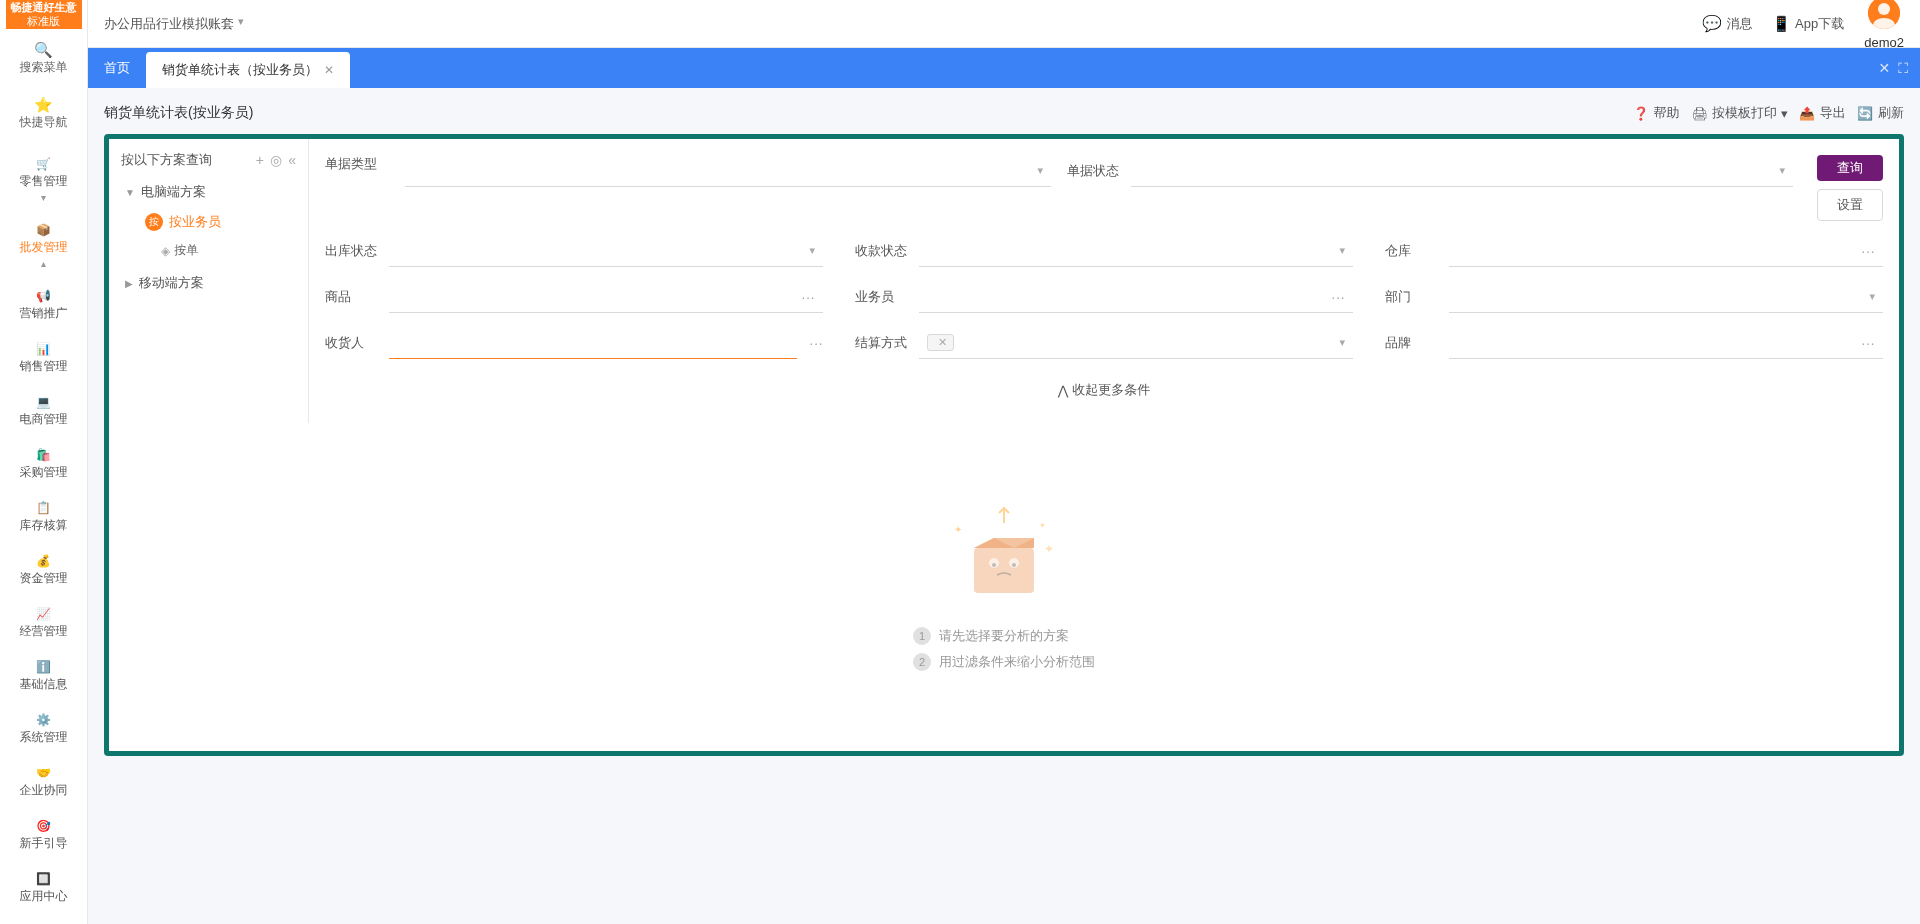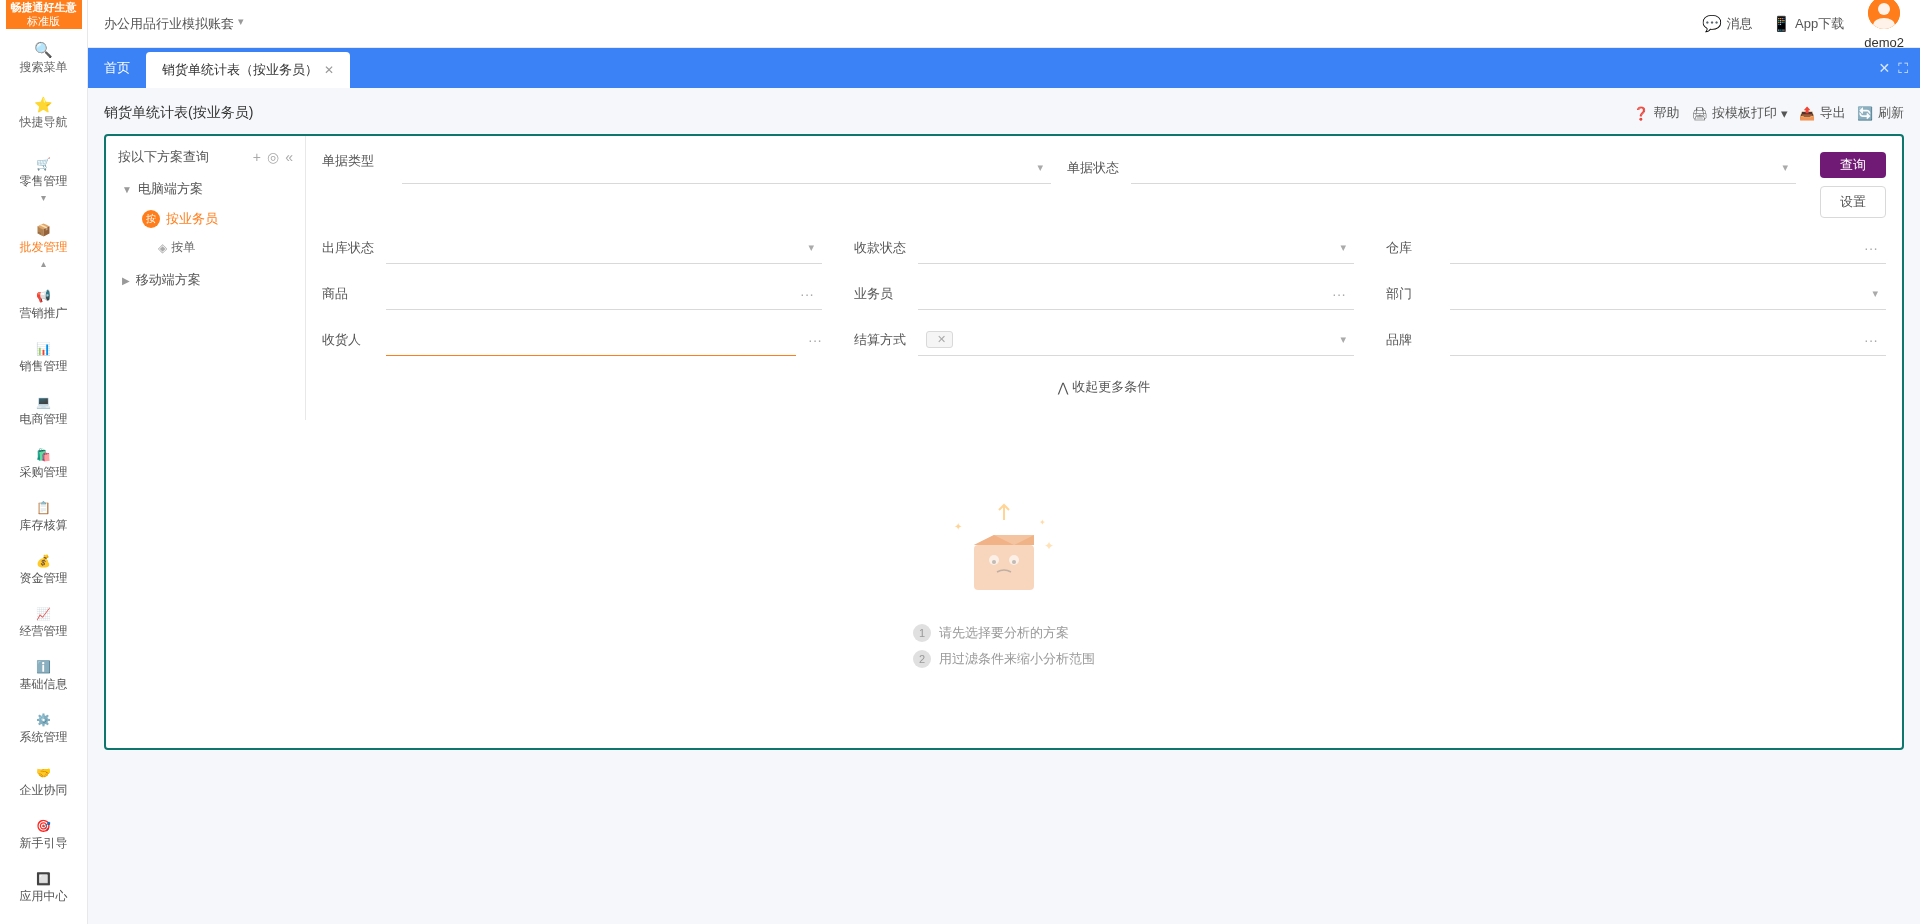--- a/index.html
+++ b/index.html
@@ -42,21 +42,21 @@
     .content { flex: 1; overflow-y: auto; background: #f5f7fa; }
 
     
     .page { background: #f5f7fa; padding: 16px; }
     .page-header { display: flex; align-items: center; justify-content: space-between; margin-bottom: 12px; }
     .page-title { font-size: 14px; font-weight: 500; color: #333; }
     .page-actions { display: flex; align-items: center; gap: 12px; }
     .page-action-btn { display: flex; align-items: center; gap: 4px; font-size: 13px; color: #555; cursor: pointer; }
 
     
-    .card { background: #fff; border-radius: 4px; border: 2px solid #0f766e; }
+    .card { background: #fff; border-radius: 4px; border: 5px solid #0f766e; }
 
     
     .filter-layout { display: flex; }
     .filter-sidebar { width: 200px; border-right: 1px solid #e8e8e8; padding: 12px 0; flex-shrink: 0; }
     .filter-sidebar-header { display: flex; align-items: center; justify-content: space-between; padding: 0 12px 8px; font-size: 13px; color: #555; }
     .filter-sidebar-icons { display: flex; gap: 6px; align-items: center; }
     .filter-sidebar-icon { color: #aaa; cursor: pointer; font-size: 14px; }
     .filter-tree { padding: 0 8px; }
     .filter-tree-group { margin-bottom: 4px; }
     .filter-tree-parent { display: flex; align-items: center; gap: 6px; padding: 6px 8px; font-size: 13px; color: #555; cursor: pointer; }

